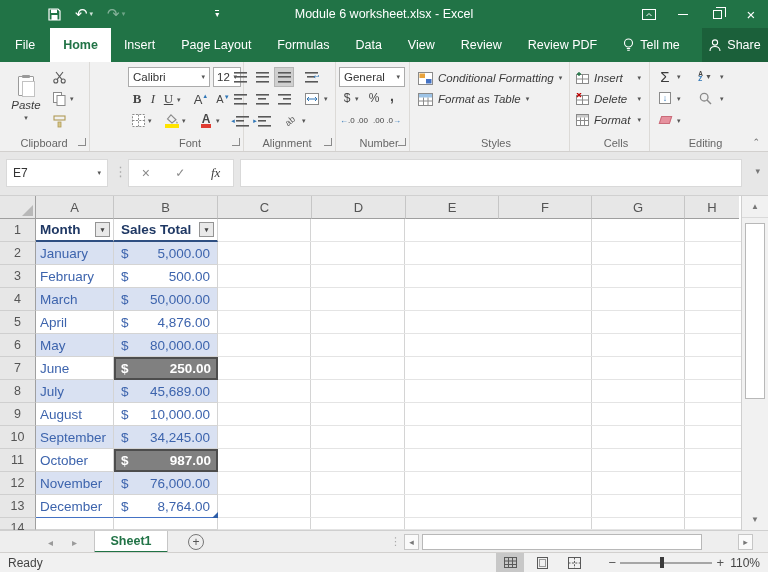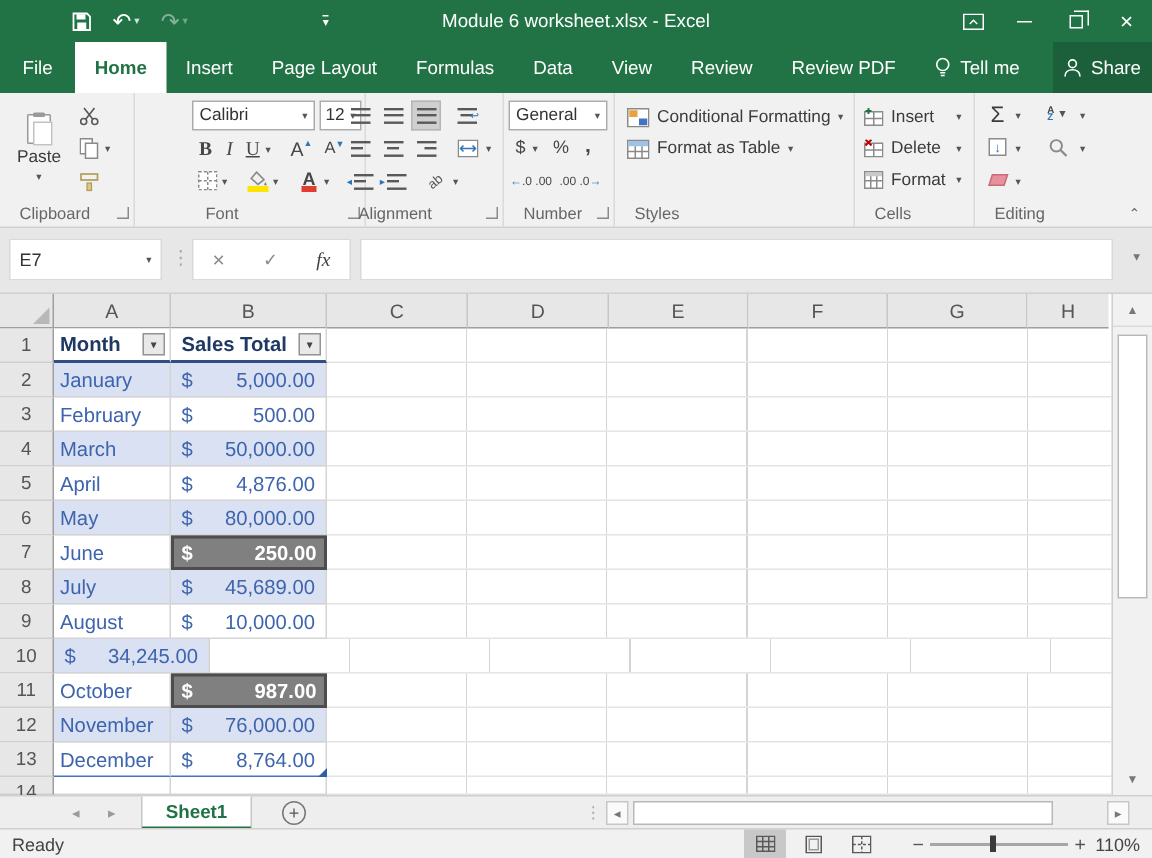--- a/index.html
+++ b/index.html
@@ -25,41 +25,41 @@
   .tabrow { position:absolute; top:28px; left:0; width:768px; height:34px; background:#217346; display:flex; align-items:stretch; }
   .rtab { display:flex; align-items:center; padding:0 13px; color:#fff; font-size:12.5px; white-space:nowrap; }
   .rtab.file { padding:0 15px; }
   .rtab.active { background:#fff; color:#217346;font-weight:bold; }
   .tellme { display:flex; align-items:center; gap:6px; }
   .share-box { position:absolute; right:0; top:0; height:34px; width:66px; background:rgba(0,0,0,0.16); color:#fff; display:flex; align-items:center; justify-content:center; gap:6px; font-size:12.5px; }
 
   
   .ribbon { position:absolute; top:62px; left:0; width:768px; height:90px; background:#f1f1f1; border-bottom:1px solid #d2d0ce; }
   .g { position:absolute; top:0; bottom:0; border-right:1px solid #dcdad7; }
-  .glabel { position:absolute; bottom:2px; left:0; right:0; text-align:left; font-size:11px; color:#666;margin-left:13px; }
+  .glabel { position:absolute; bottom:2px; left:0; right:0; text-align:center; font-size:11px; color:#666;margin-left:13px; }
   .launch { position:absolute; bottom:5px; right:3px; width:8px; height:8px; border-right:1px solid #8a8a8a; border-bottom:1px solid #8a8a8a; }
   .ib { position:absolute; display:flex; align-items:center; justify-content:center; color:#464646; }
   .dd { font-size:7px; color:#555; }
   .combo { position:absolute; background:#fff; border:1px solid #ababab; display:flex; align-items:center; font-size:11.5px; color:#333; padding:0 4px; justify-content:space-between; }
   .bars { width:13px; height:11px; background:
     linear-gradient(#595959,#595959) 0 0/13px 1.6px no-repeat,
     linear-gradient(#595959,#595959) 0 4.7px/13px 1.6px no-repeat,
     linear-gradient(#595959,#595959) 0 9.4px/13px 1.6px no-repeat; }
   .bars.left  { background:linear-gradient(#595959,#595959) 0 0/13px 1.6px no-repeat, linear-gradient(#595959,#595959) 0 4.7px/8px 1.6px no-repeat, linear-gradient(#595959,#595959) 0 9.4px/13px 1.6px no-repeat; }
   .bars.center{ background:linear-gradient(#595959,#595959) 0 0/13px 1.6px no-repeat, linear-gradient(#595959,#595959) 2.5px 4.7px/8px 1.6px no-repeat, linear-gradient(#595959,#595959) 0 9.4px/13px 1.6px no-repeat; }
   .bars.right { background:linear-gradient(#595959,#595959) 0 0/13px 1.6px no-repeat, linear-gradient(#595959,#595959) 5px 4.7px/8px 1.6px no-repeat, linear-gradient(#595959,#595959) 0 9.4px/13px 1.6px no-repeat; }
   .selbox { background:#cfcfcf; border:1px solid #b5b5b5; }
   .btn-bold { font-weight:bold; font-size:13px; font-family:"Liberation Serif",serif; }
   .btn-italic { font-style:italic; font-size:13px; font-family:"Liberation Serif",serif; }
   .btn-under { font-size:13px; text-decoration:underline; font-family:"Liberation Serif",serif; }
   .acolor { position:relative; font-size:12px; font-weight:bold; line-height:10px; }
   .acolor::after { content:""; position:absolute; left:-1px; right:-1px; bottom:-4px; height:4px; }
   .red::after { background:#e03c32; }
   .yellow::after { background:#ffe400; }
-  .ribbon-text { font-size:11.5px; color:#3b3b3b; white-space:nowrap; }
+  .ribbon-text { font-size:11.5px; color:#3b3b3b; white-space:nowrap;font-style:italic; }
   .srow { position:absolute; left:8px; right:4px; height:20px; display:flex; align-items:center; gap:5px; }
   .eraser { width:11px; height:8px; background:#e6919e; border:1px solid #c96b79; transform:skewX(-18deg); }
   .fillbox { width:12px; height:12px; border:1px solid #8a8a8a; display:flex; align-items:center; justify-content:center; font-size:9px; color:#2e75b6; background:#fff; }
   .sortic { display:flex; flex-direction:column; line-height:5.5px; font-size:6.5px; color:#444; font-weight:bold; }
   .decic { font-size:8px; color:#444; white-space:nowrap; }
   .decic b { color:#2e75b6; font-weight:normal; }
   .chev-collapse { position:absolute; right:8px; bottom:4px; font-size:9px; color:#666; }
   .clipic { position:relative; width:16px; height:20px; border:1px solid #9a9a9a; background:#fdfdfd; border-radius:1px; }
   .clipic::before { content:""; position:absolute; left:3px; top:-2px; width:8px; height:3px; background:#9a9a9a; border-radius:1px; }
   .clipic::after { content:""; position:absolute; left:3px; top:4px; width:11px; height:14px; background:#fff; border:1px solid #c2c2c2; }
@@ -557,20 +557,21 @@
         <div class="ca">August</div>
         <div class="cb">
             <span>$</span>
             <span>10,000.00</span>
           </div>
         <div class="rest"></div>
       </div>
 
       <div class="grow band">
         <div class="rh">10</div>
+        <div class="ca">September</div>
         <div class="cb">
             <span>$</span>
             <span>34,245.00</span>
           </div>
         <div class="rest"></div>
       </div>
 
       <div class="grow">
         <div class="rh">11</div>
         <div class="ca">October</div>

